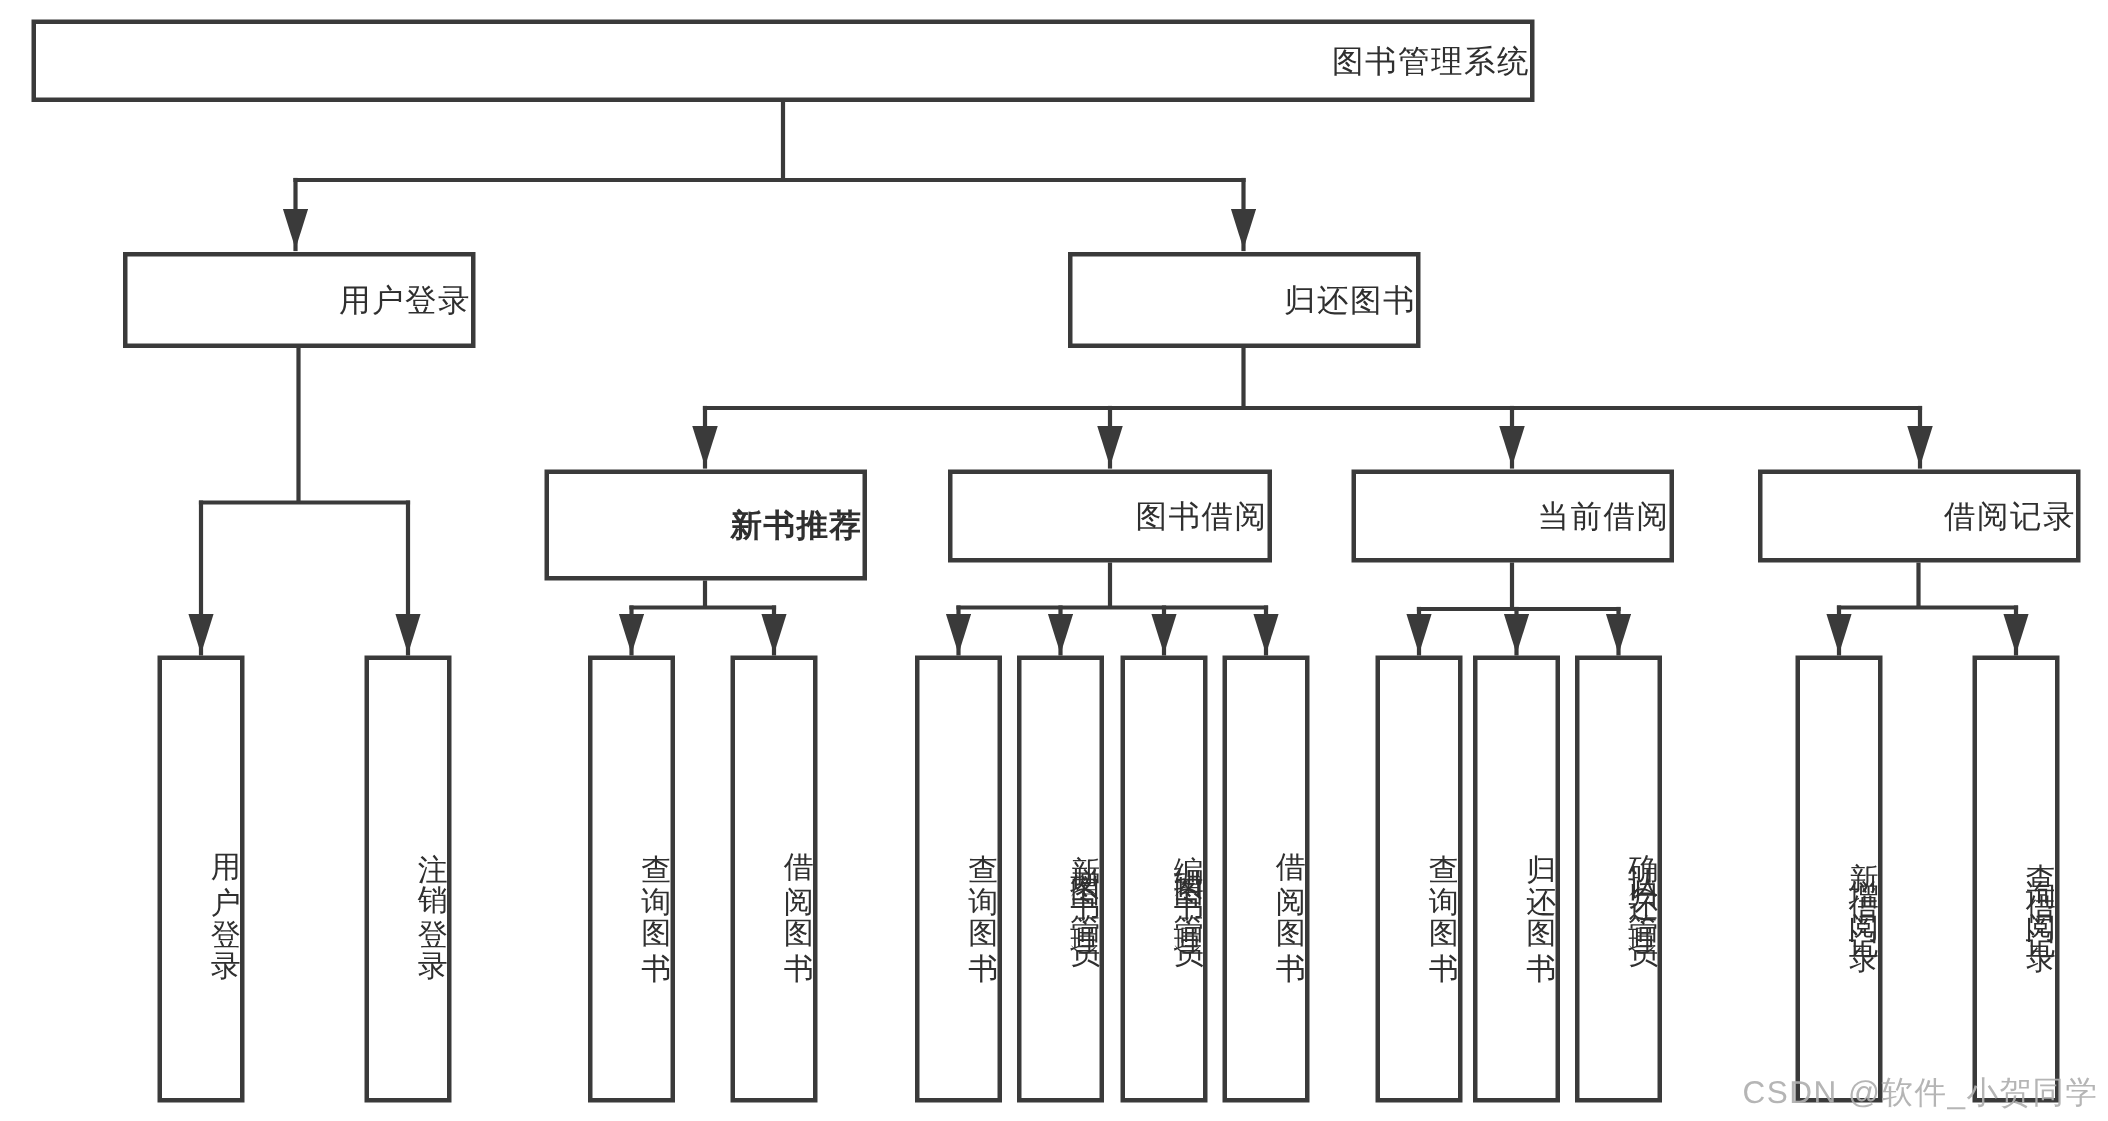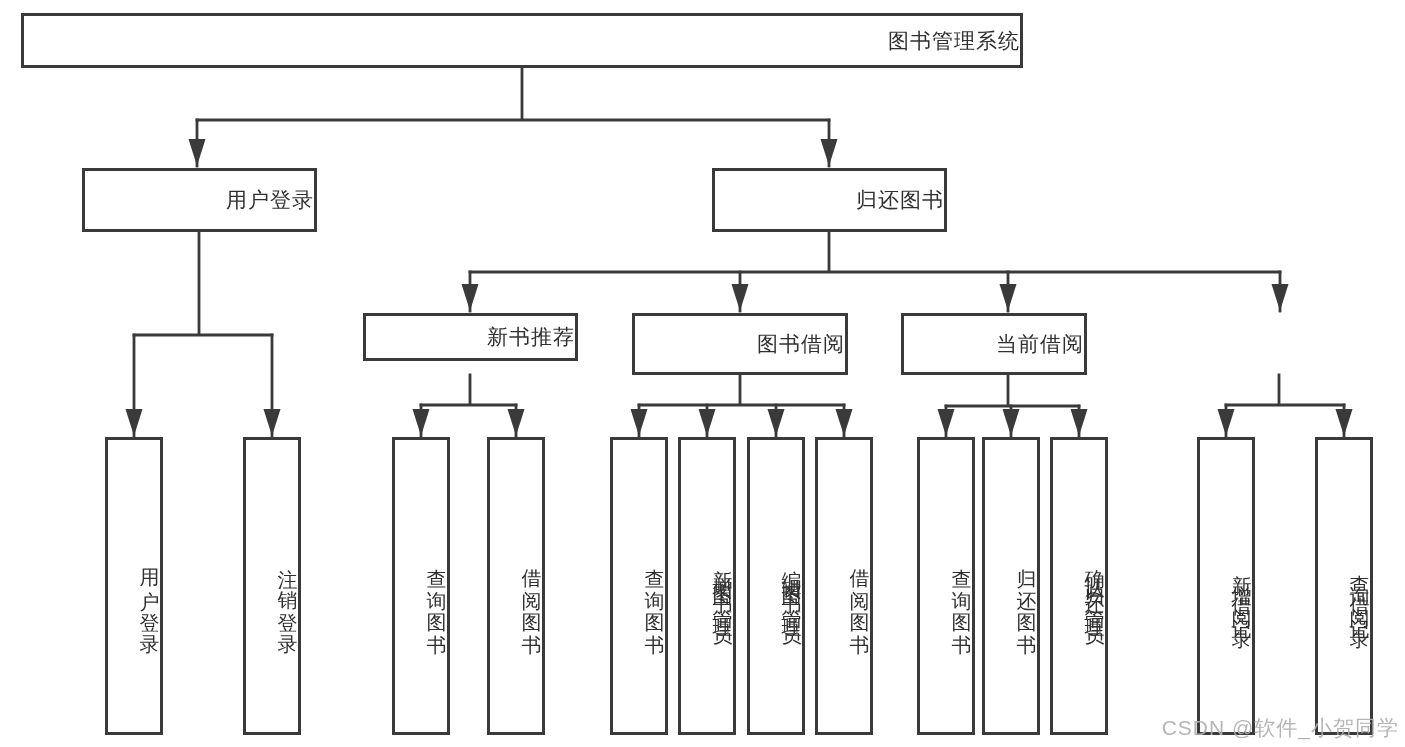--- a/index.html
+++ b/index.html
@@ -126,28 +126,31 @@
     <span>图书管理系统</span>
   </div>
 
   <div class="node h-node" style="left:82px; top:168px; width:235px; height:64px;">
     <span>用户登录</span>
   </div>
   <div class="node h-node" style="left:712px; top:168px; width:235px; height:64px;">
     <span>归还图书</span>
   </div>
 
-  <div class="node h-node" style="left:363px; top:313px; width:215px; height:48px;">
+  <div class="node h-node" style="left:363px; top:313px; width:215px; height:74px;font-weight:bold;">
     <span>新书推荐</span>
   </div>
   <div class="node h-node" style="left:632px; top:313px; width:216px; height:62px;">
     <span>图书借阅</span>
   </div>
-  <div class="node h-node" style="left:901px; top:313px; width:186px; height:62px;">
+  <div class="node h-node" style="left:901px; top:313px; width:215px; height:62px;">
     <span>当前借阅</span>
+  </div>
+  <div class="node h-node" style="left:1172px; top:313px; width:215px; height:62px;">
+    <span>借阅记录</span>
   </div>
 
   <div class="node v-node" style="left:105px; top:437px; width:58px; height:298px;">
     <span class="ls-a">用户登录</span>
   </div>
   <div class="node v-node" style="left:243px; top:437px; width:58px; height:298px;">
     <span class="ls-a">注销登录</span>
   </div>
 
   <div class="node v-node" style="left:392px; top:437px; width:58px; height:298px;">

